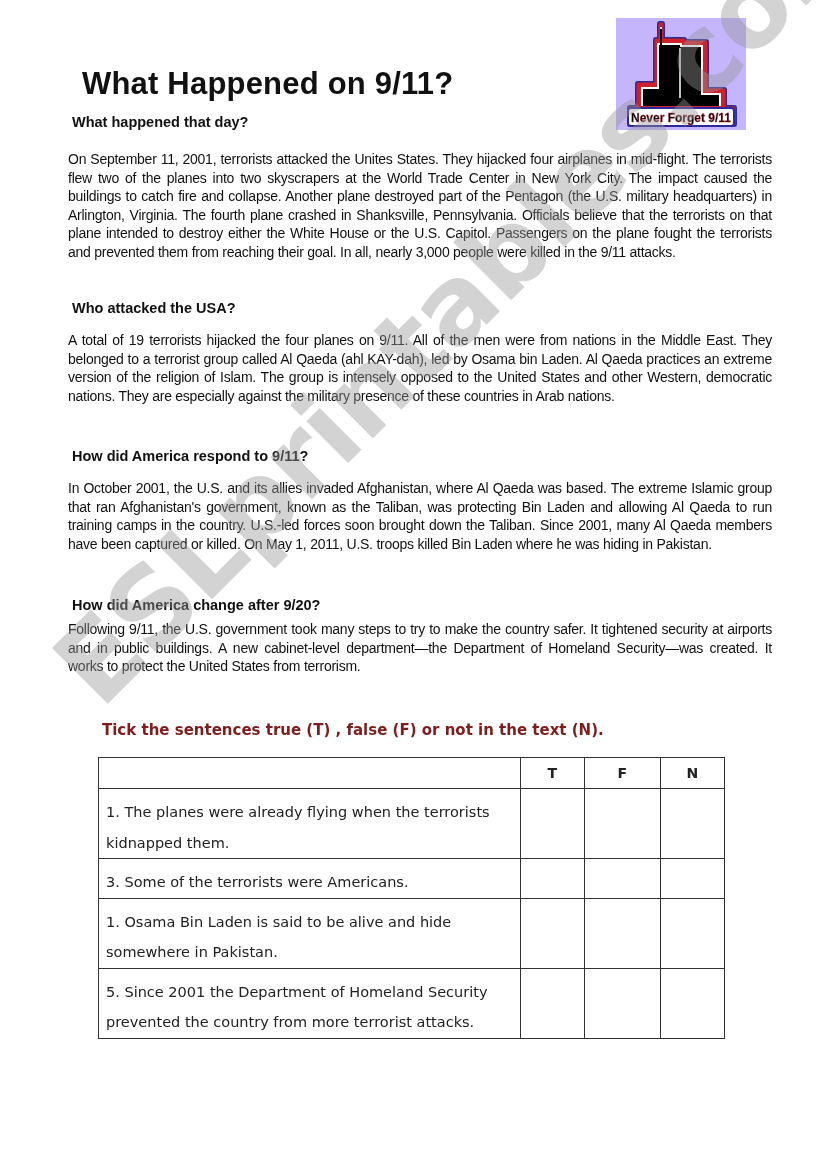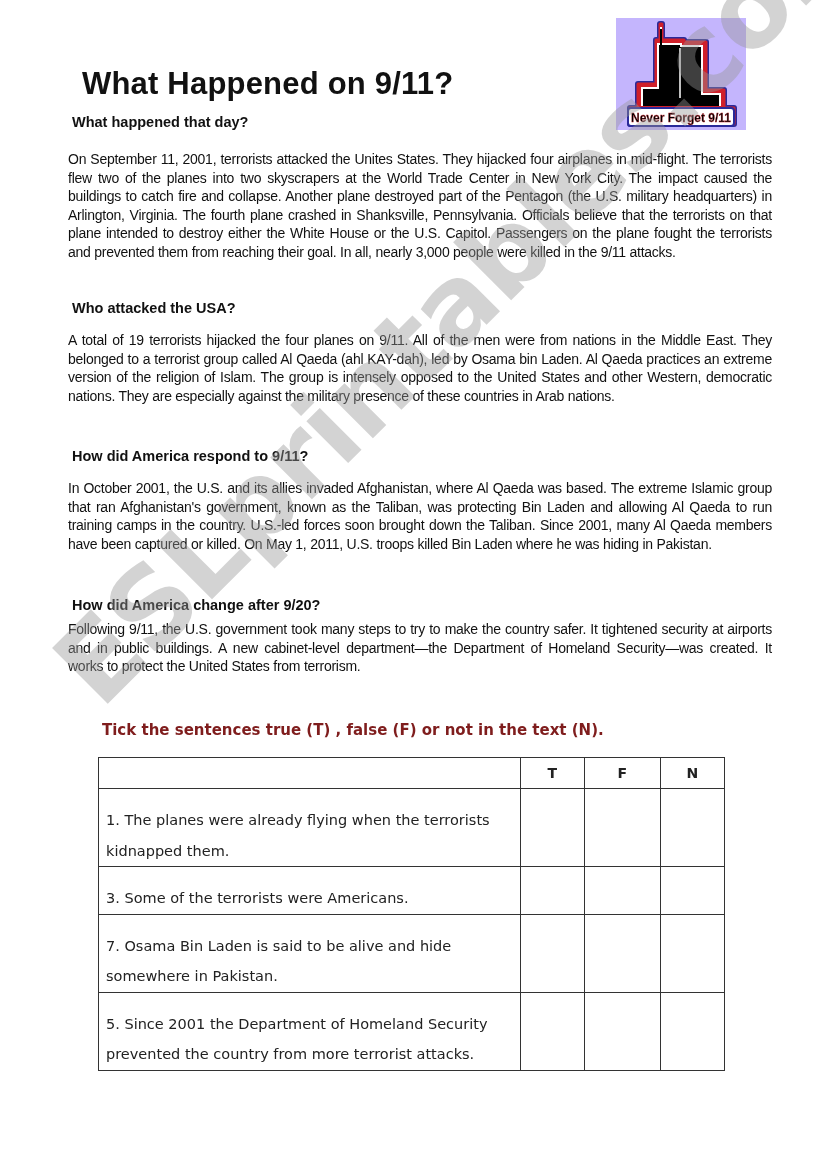--- a/index.html
+++ b/index.html
@@ -5,21 +5,21 @@
   html, body { margin: 0; padding: 0; background: #ffffff; }
   body { width: 821px; height: 1161px; position: relative; overflow: hidden; font-family: "Liberation Sans", sans-serif; color: #111; }
   .page { position: absolute; left: 0; top: 0; width: 821px; height: 1161px; }
   h1 { position: absolute; left: 68px; top: 52px; margin: 14px; font-size: 31px; font-weight: bold; letter-spacing: 0.2px; }
   .h2 { position: absolute; left: 68px; margin: 4px; font-size: 14.5px; font-weight: bold; }
   .para { position: absolute; left: 68px; width: 704px; margin: 0; font-size: 14px; line-height: 18.6px; text-align: justify; font-family: "Liberation Sans Narrow", "Liberation Sans", sans-serif; letter-spacing: -0.25px; }
   .instr { position: absolute; left: 98px; top: 717px; margin: 4px; font-size: 15px; font-weight: bold; font-family: "DejaVu Sans", sans-serif; letter-spacing: 0px; color: #7f1d1d; }
   table.quiz { position: absolute; left: 98px; top: 757px; width: 627px; border-collapse: collapse; font-family: "DejaVu Sans", sans-serif; font-size: 14.5px; color: #222; }
   table.quiz td, table.quiz th { border: 1px solid #333; padding: 0 7px; vertical-align: top; }
   table.quiz th { height: 30px; font-weight: bold; font-size: 14px; vertical-align: middle; text-align: center; }
-  table.quiz td.stmt { width: 400px; line-height: 30.5px; padding-top: 16px; }
+  table.quiz td.stmt { width: 400px; line-height: 30.5px; padding-top: 8px; }
   table.quiz td.box { width: 48px; }
   table.quiz td.box.f { width: 60px; }
   .logo { position: absolute; left: 616px; top: 18px; width: 130px; height: 112px; background: #c4b5fd; }
   .watermark { position: absolute; left: 30px; top: 640px; font-family: "DejaVu Sans", sans-serif; font-weight: bold; font-size: 108px; color: rgba(150,150,150,0.42); transform: rotate(-45deg); transform-origin: 0 0; white-space: nowrap; pointer-events: none; letter-spacing: -2px; }
 </style>
 </head>
 <body>
 
 <div class="page">
 
@@ -71,21 +71,21 @@
         <td class="box f"></td>
         <td class="box"></td>
       </tr>
       <tr>
         <td class="stmt">3. Some of the terrorists were Americans.</td>
         <td class="box"></td>
         <td class="box f"></td>
         <td class="box"></td>
       </tr>
       <tr>
-        <td class="stmt">7. Osama Bin Laden is said to be alive and hide somewhere in Pakistan.</td>
+        <td class="stmt">1. Osama Bin Laden is said to be alive and hide somewhere in Pakistan.</td>
         <td class="box"></td>
         <td class="box f"></td>
         <td class="box"></td>
       </tr>
       <tr>
         <td class="stmt">5. Since 2001 the Department of Homeland Security prevented the country from more terrorist attacks.</td>
         <td class="box"></td>
         <td class="box f"></td>
         <td class="box"></td>
       </tr>

